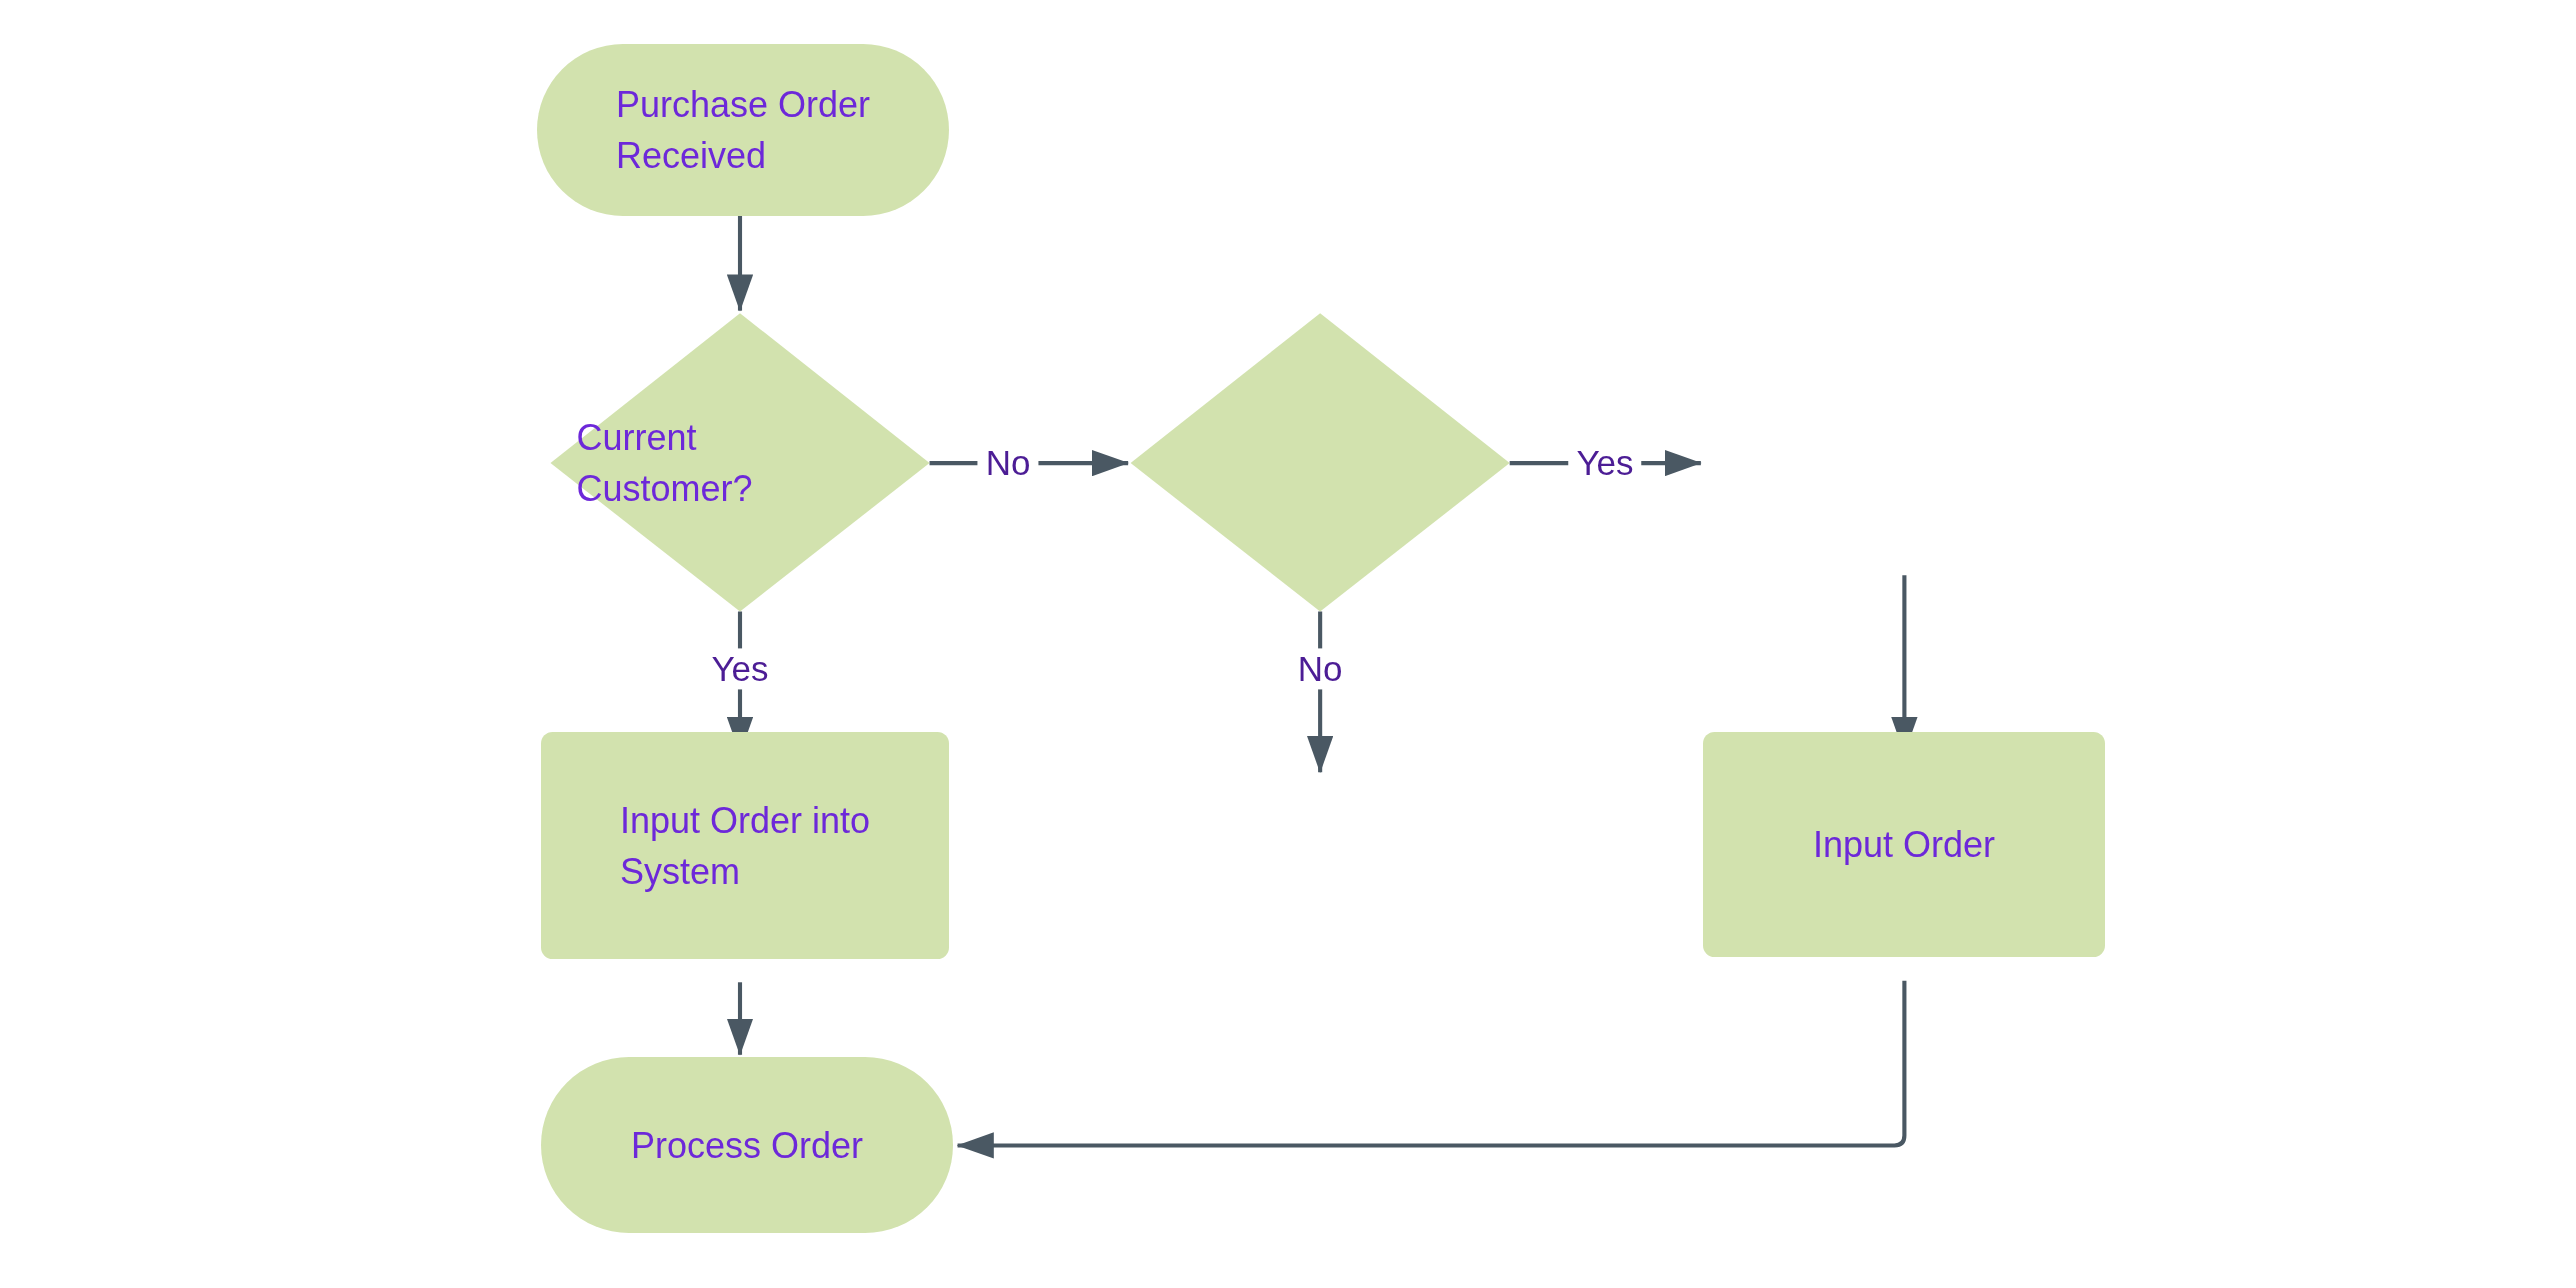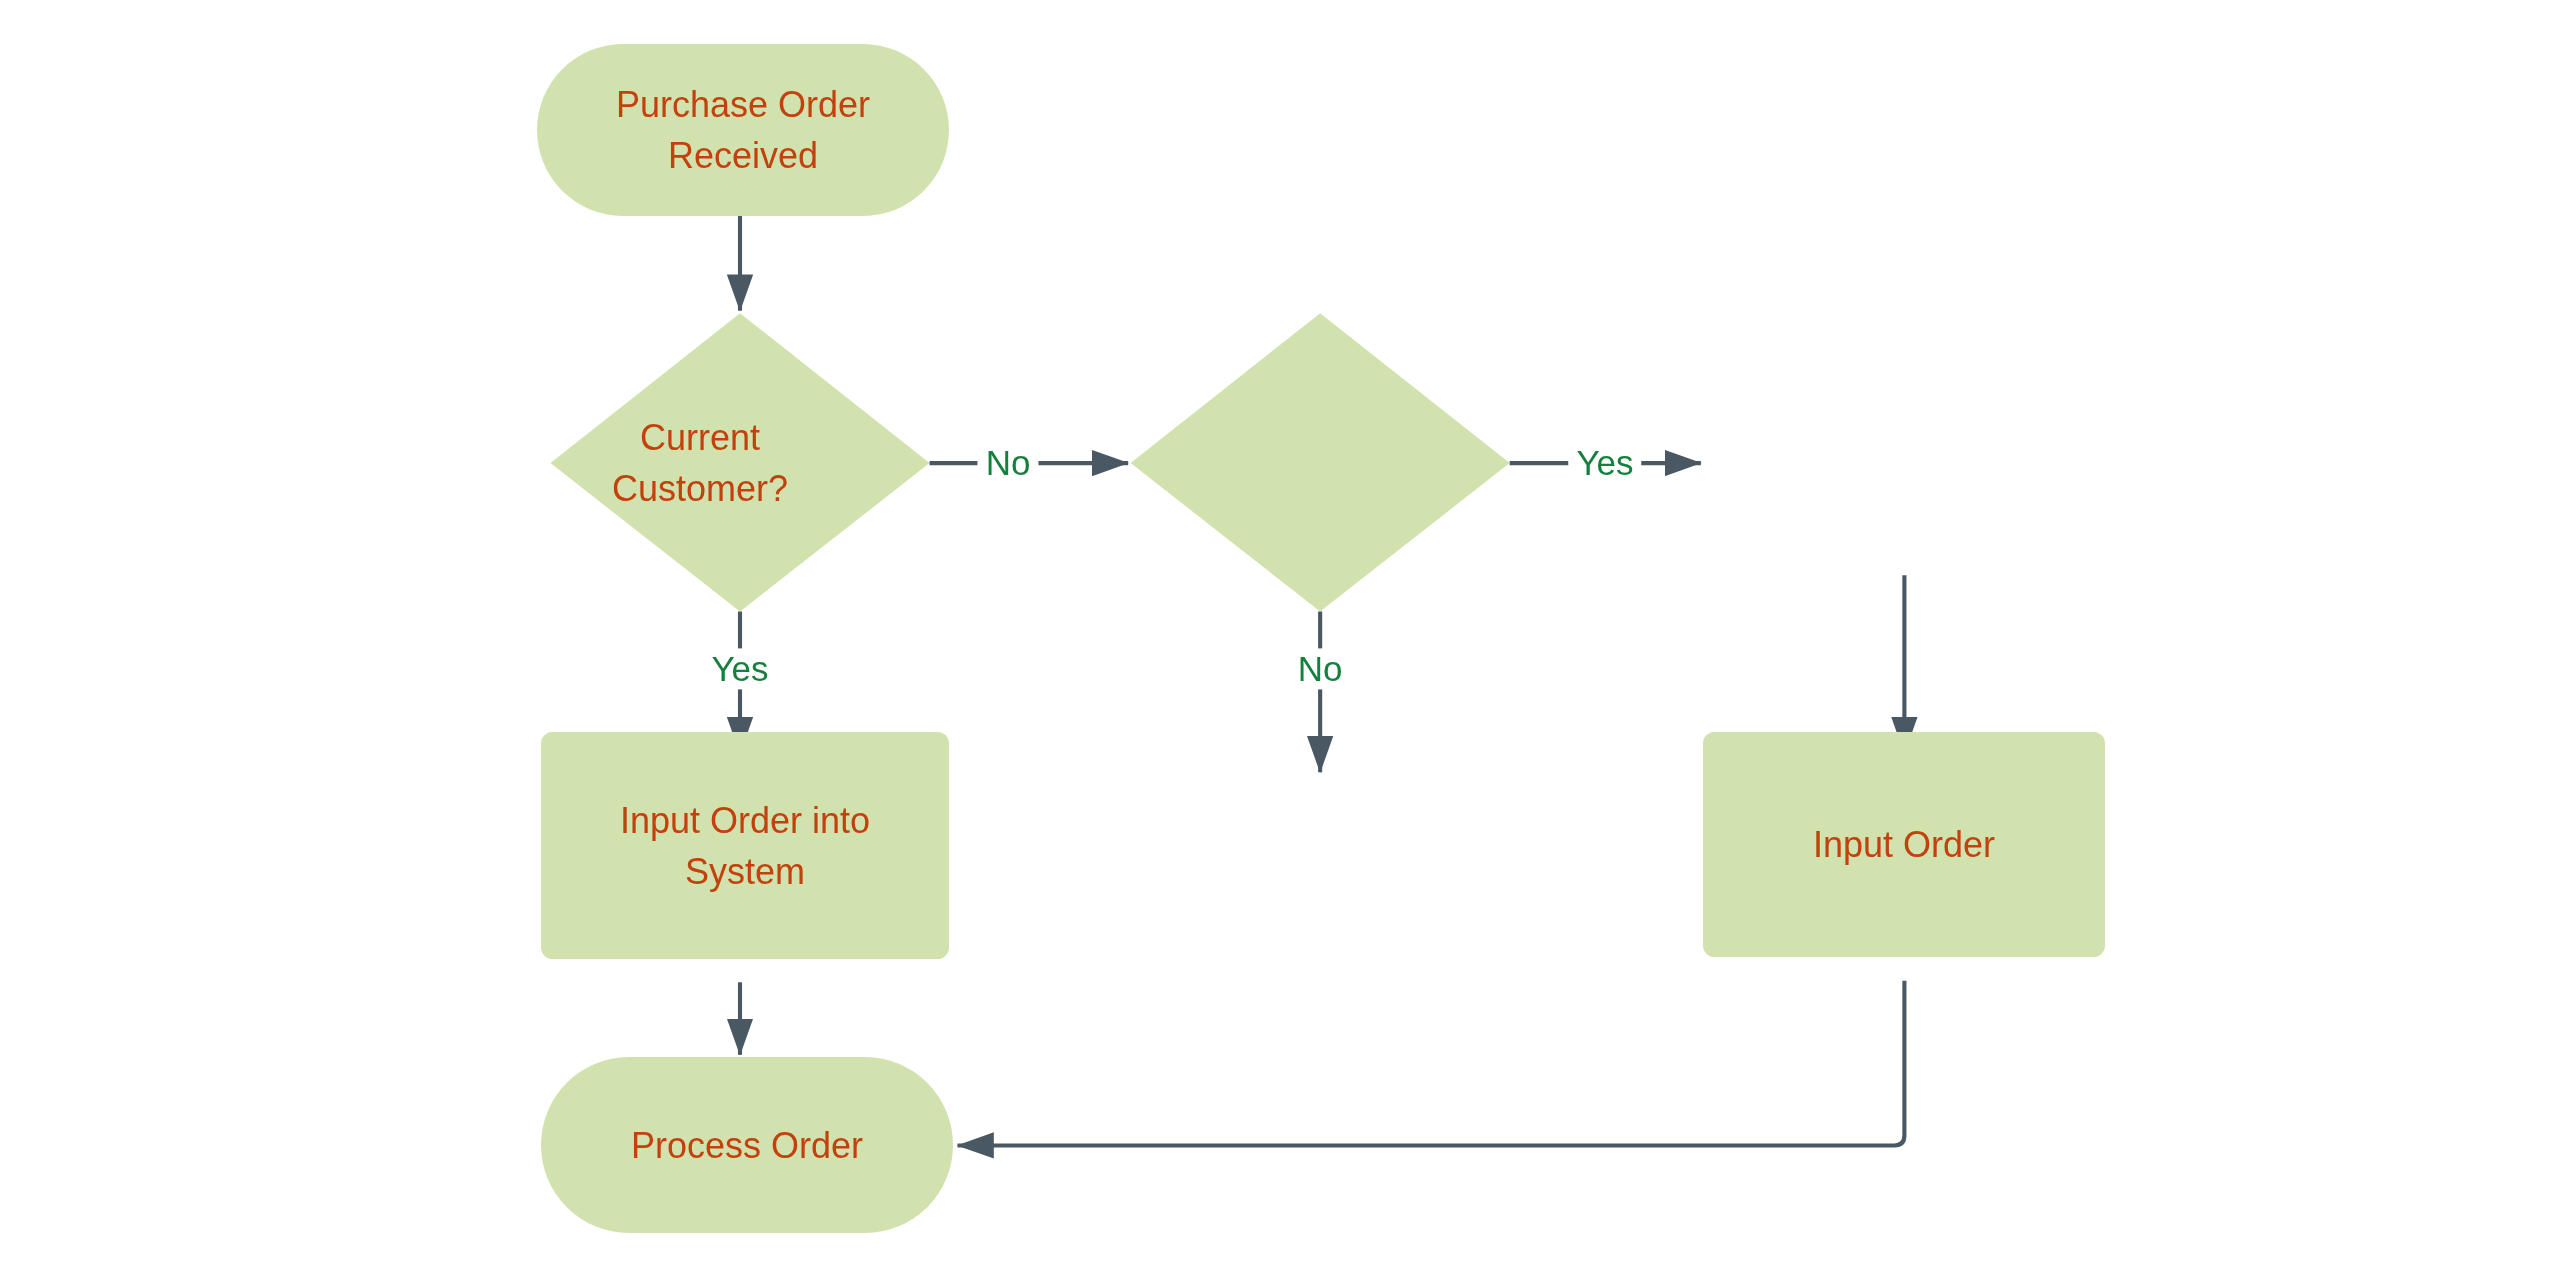--- a/index.html
+++ b/index.html
@@ -34,35 +34,35 @@
   .node {
     position: absolute;
     background: #d2e2ae;
     display: flex;
     align-items: center;
     justify-content: center;
     text-align: center;
     box-sizing: border-box;
   }
   .node-label, .diamond-label {
-    color: #c2410c;
+    color: #6d28d9;
     font-size: 36px;
     line-height: 51px;
     white-space: pre-line;
-    text-align: center;
+    text-align: left;
   }
   .diamond-label {
     position: absolute;
     width: 247px;
     transform: translate(-50%, -50%);
   }
   .edge-label {
     position: absolute;
     transform: translate(-50%, -50%);
-    color: #15803d;
+    color: #4c1d95;
     background: #ffffff;
     font-size: 35px;
     line-height: 38px;
     padding: 1.6px 8.2px;
     white-space: nowrap;
   }
   .terminator-lg { border-radius: 91px; }
   .terminator-md { border-radius: 82px; }
   .process { border-radius: 11.5px; }
 </style>

